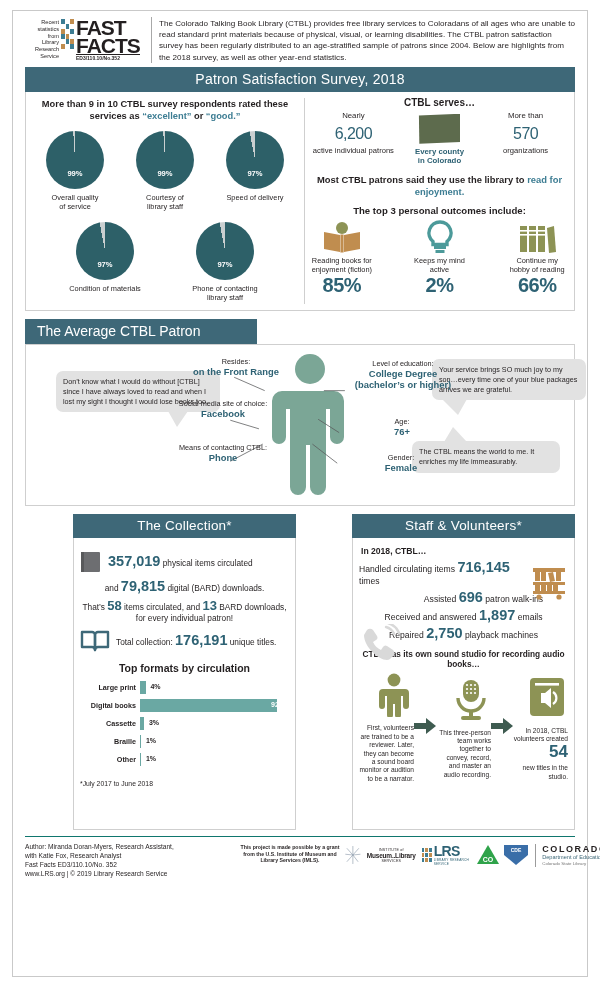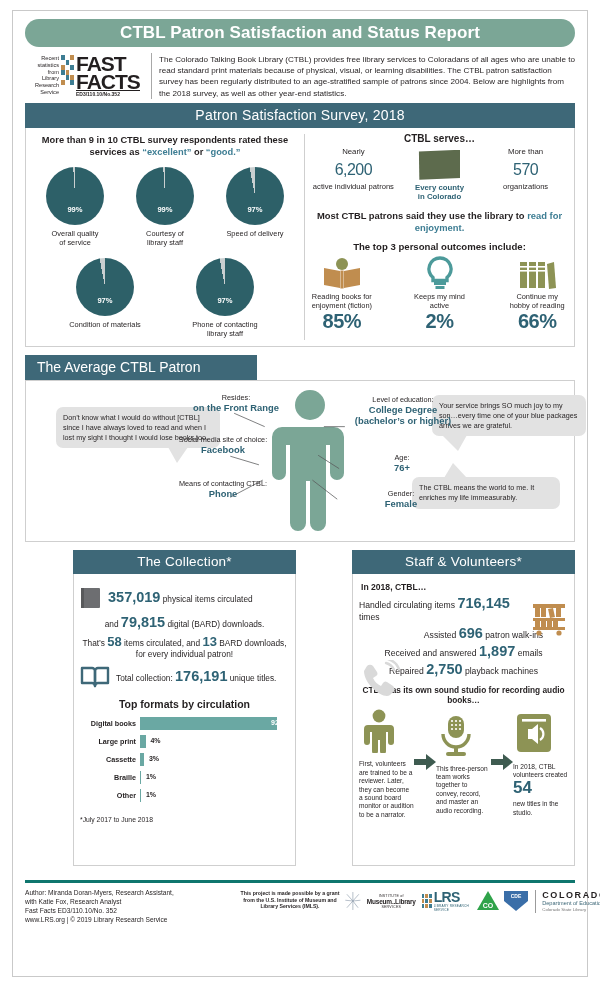--- a/index.html
+++ b/index.html
@@ -114,27 +114,27 @@
   .fmt-val.inside{right:4px;color:#ffffff;}
   .fmt-val.outside{color:#231f20;}
 
   .footnote{font-size:6.8px;margin-top:14px;}
 
   .staff-lead{font-size:8.6px;font-weight:bold;margin:2px 0 5px 2px;}
   .staff-line{font-size:8.6px;line-height:12px;margin:4px 0;}
   .staff-rel{position:relative;}
   .studio-head{font-size:8.3px;font-weight:bold;text-align:center;margin:8px 0 4px 0;}
   .studio-row{display:flex;align-items:center;justify-content:space-between;margin-top:2px;}
-  .studio-cell{width:31%;text-align:left;}
+  .studio-cell{width:31%;text-align:right;}
   .arrow-cell{width:22px;text-align:center;}
   .studio-cap{font-size:6.6px;line-height:8.4px;margin-top:3px;}
   .studio-54{font-size:17px;font-weight:bold;color:#2e6274;line-height:18px;}
 
   
-  .footer{display:flex;align-items:flex-start;margin:14px 12px 0 12px;border-top:3px solid #0f766e;padding-top:5px;}
+  .footer{display:flex;align-items:flex-start;margin:6px 12px 0 12px;border-top:1px solid #0f766e;padding-top:5px;}
   .foot-left{font-size:6.6px;line-height:9px;width:210px;flex:0 0 210px;}
   .foot-mid{font-size:5.2px;line-height:6.4px;text-align:center;width:110px;flex:0 0 110px;font-weight:bold;padding-top:2px;}
   .foot-logos{flex:1;display:flex;align-items:center;justify-content:flex-end;gap:6px;padding-right:2px;}
   .logo-imls{font-size:6.5px;font-weight:bold;letter-spacing:-.2px;text-align:center;}
   .logo-imls .tiny{font-size:3.6px;font-weight:normal;letter-spacing:.2px;}
   .lrs-block{display:flex;align-items:center;gap:2px;}
   .lrs-grid{width:14px;height:14px;display:grid;grid-template-columns:repeat(3,1fr);grid-template-rows:repeat(3,1fr);gap:1px;}
   .lrs-grid i{display:block;}
   .lrs-text{font-size:14px;font-weight:bold;color:#2e6274;letter-spacing:-.6px;line-height:13px;}
   .lrs-sub{font-size:3.2px;letter-spacing:.2px;color:#2e6274;}
@@ -143,23 +143,20 @@
   .co-state .t1{font-size:9px;font-weight:bold;letter-spacing:1.6px;color:#231f20;line-height:10px;}
   .co-state .t2{font-size:5.6px;color:#3e6878;line-height:7px;}
   .co-state .t3{font-size:4.4px;color:#777;line-height:6px;}
 </style>
 </head>
 <body>
 
 <div id="page">
 <div class="sheet">
 
-  <div class="top-banner">
-    <div class="top-banner-title">CTBL Patron Satisfaction and Status Report</div>
-  </div>
 
   <div class="masthead">
     <div class="ff-block">
       <div class="ff-words">
         <div>Recent</div>
         <div>statistics</div>
         <div>from</div>
         <div>Library</div>
         <div>Research</div>
         <div>Service</div>
@@ -417,31 +414,31 @@
             <path d="M28 2 h-10 a3 3 0 0 0 -3 3 v15 a3 3 0 0 1 3 -3 h10 z" fill="none" stroke="#3e6878" stroke-width="2.4" stroke-linejoin="round"></path>
           </svg>
           <div class="coll-line">
             <span>Total collection: </span><span class="num n14">176,191</span><span> unique titles.</span>
           </div>
         </div>
 
         <div class="fmt-title">Top formats by circulation</div>
 
         <div class="fmt-row">
+          <div class="fmt-name">Large print</div>
+          <div class="fmt-track">
+            <div class="fmt-bar" style="width: 4%; background: rgb(106, 168, 163);"></div>
+            <div class="fmt-val outside" style="left:7%">4%</div>
+          </div>
+        </div>
+        <div class="fmt-row">
           <div class="fmt-name">Digital books</div>
           <div class="fmt-track">
             <div class="fmt-bar" style="width: 92%; background: rgb(106, 168, 163);"></div>
             <div class="fmt-val inside" style="right:4px">92%</div>
-          </div>
-        </div>
-        <div class="fmt-row">
-          <div class="fmt-name">Large print</div>
-          <div class="fmt-track">
-            <div class="fmt-bar" style="width: 4%; background: rgb(106, 168, 163);"></div>
-            <div class="fmt-val outside" style="left:7%">4%</div>
           </div>
         </div>
         <div class="fmt-row">
           <div class="fmt-name">Cassette</div>
           <div class="fmt-track">
             <div class="fmt-bar" style="width: 3%; background: rgb(106, 168, 163);"></div>
             <div class="fmt-val outside" style="left:6%">3%</div>
           </div>
         </div>
         <div class="fmt-row">

